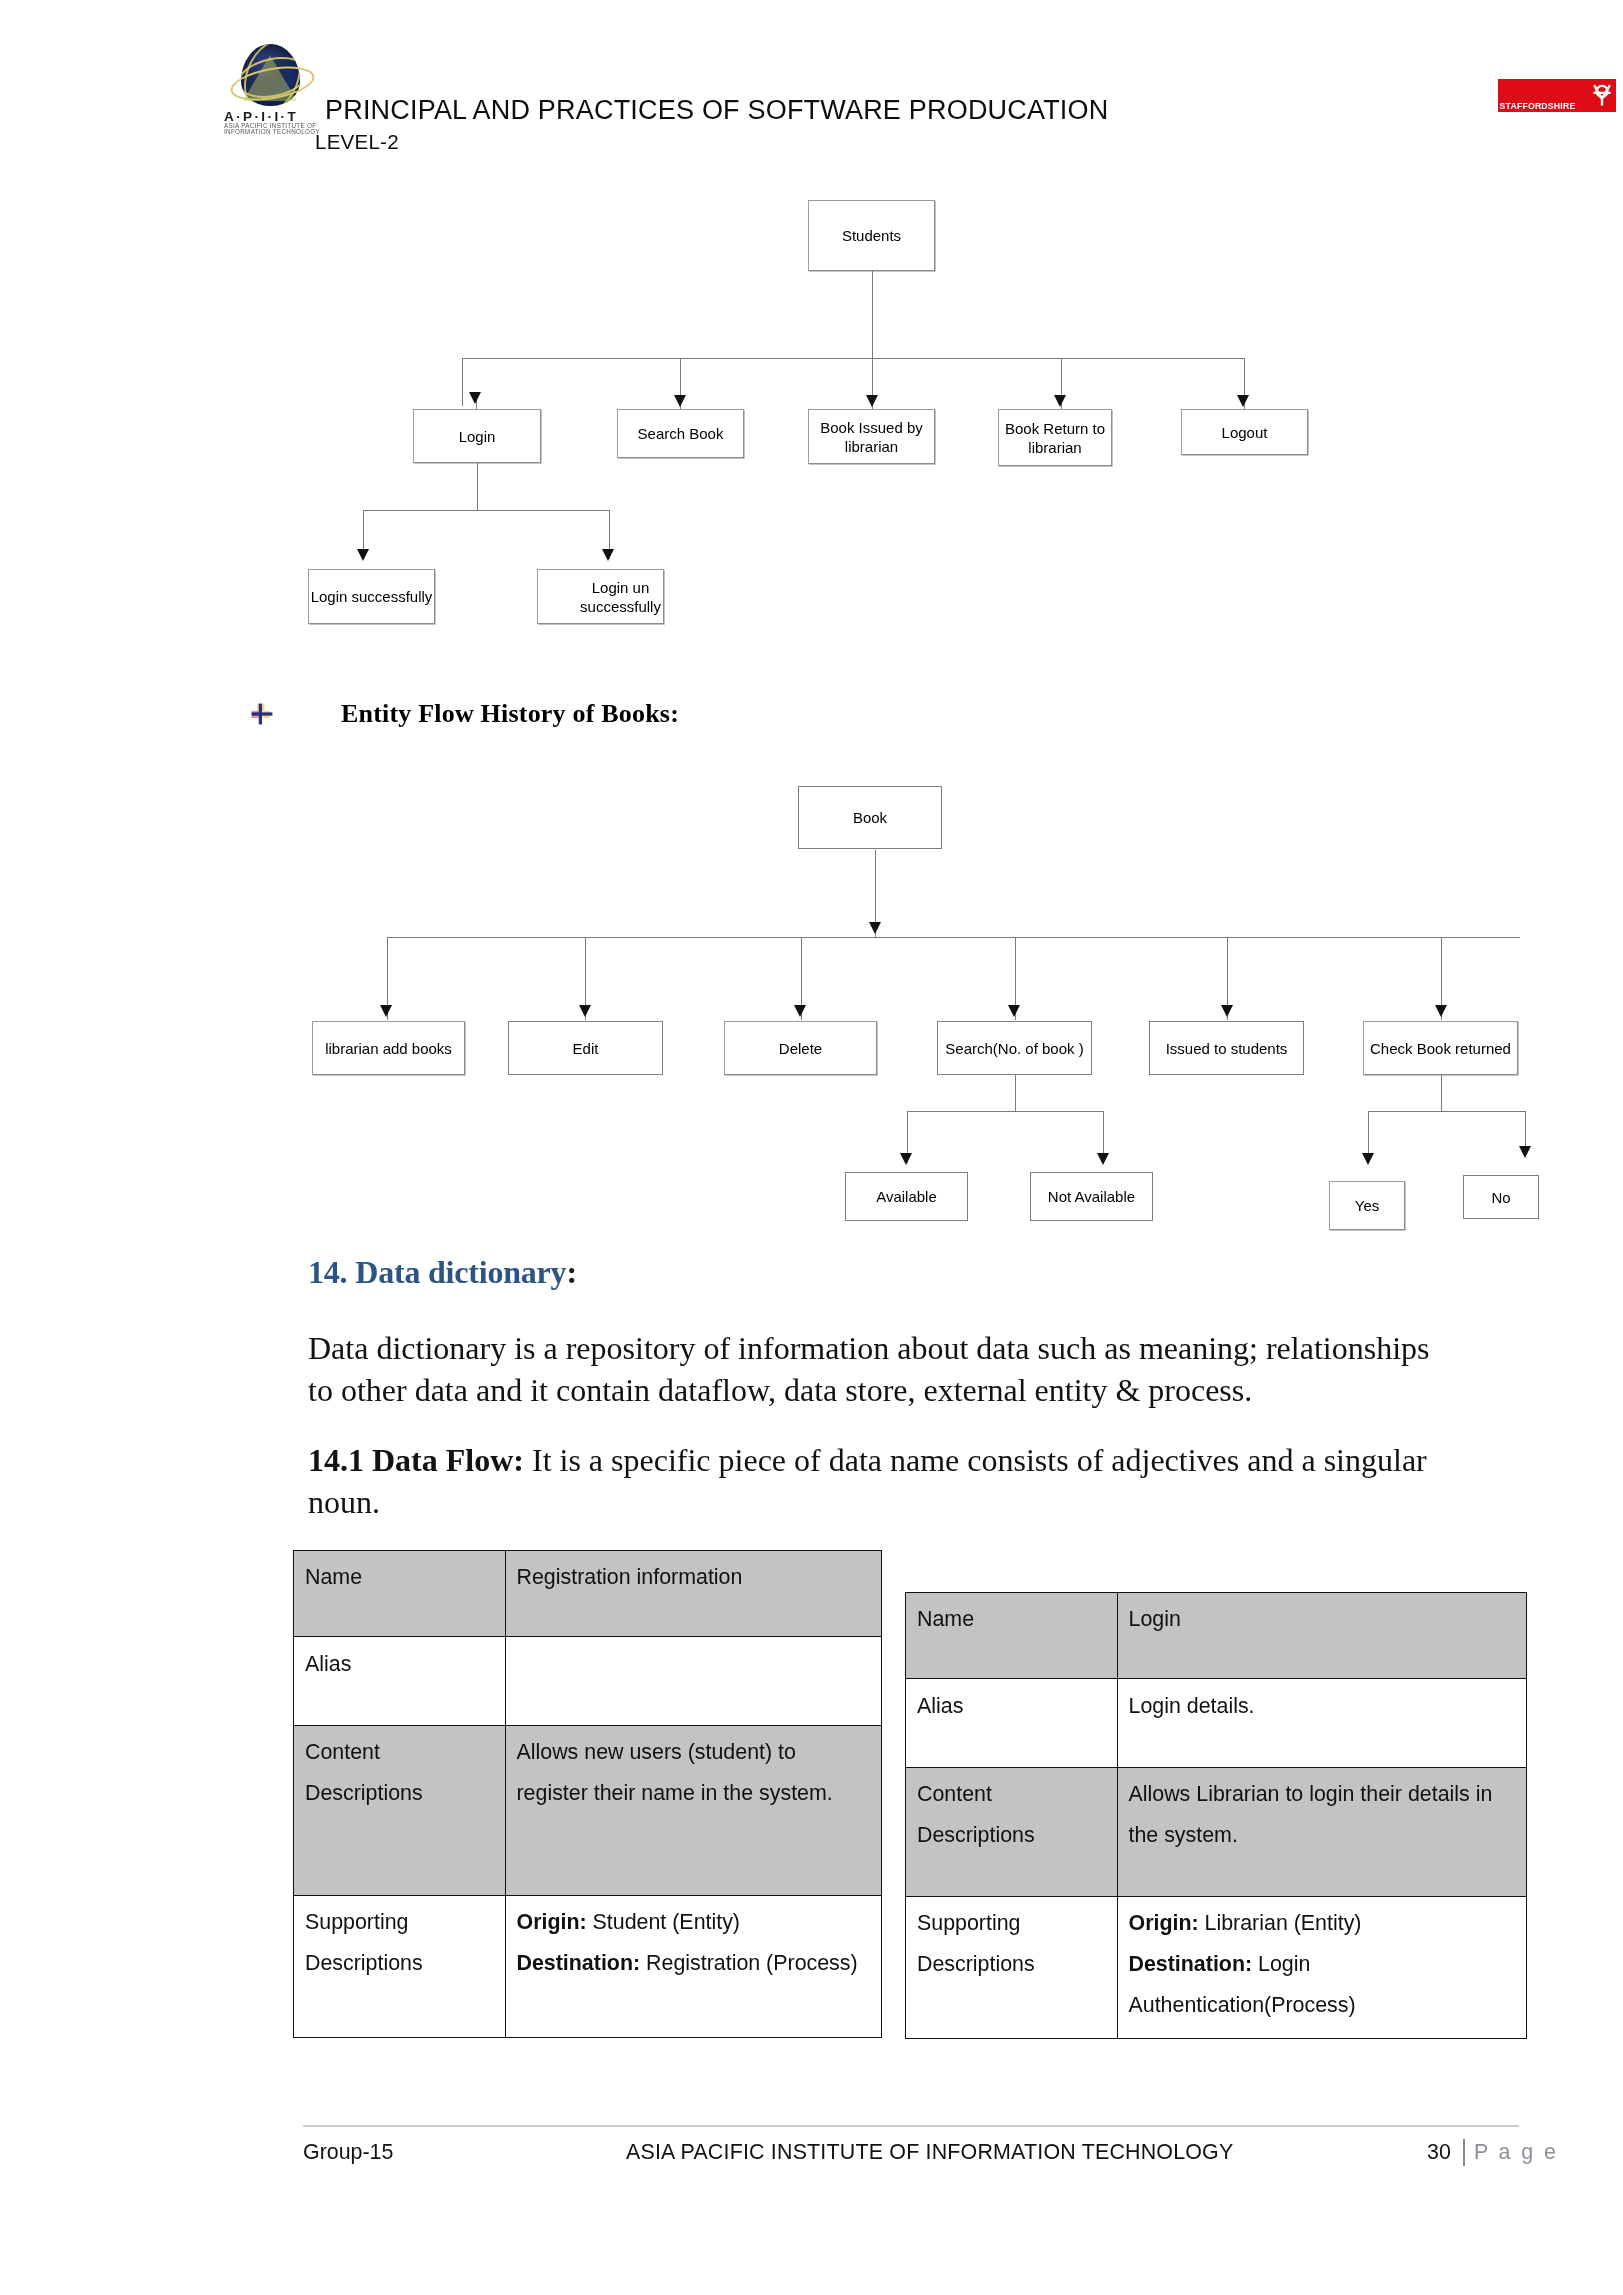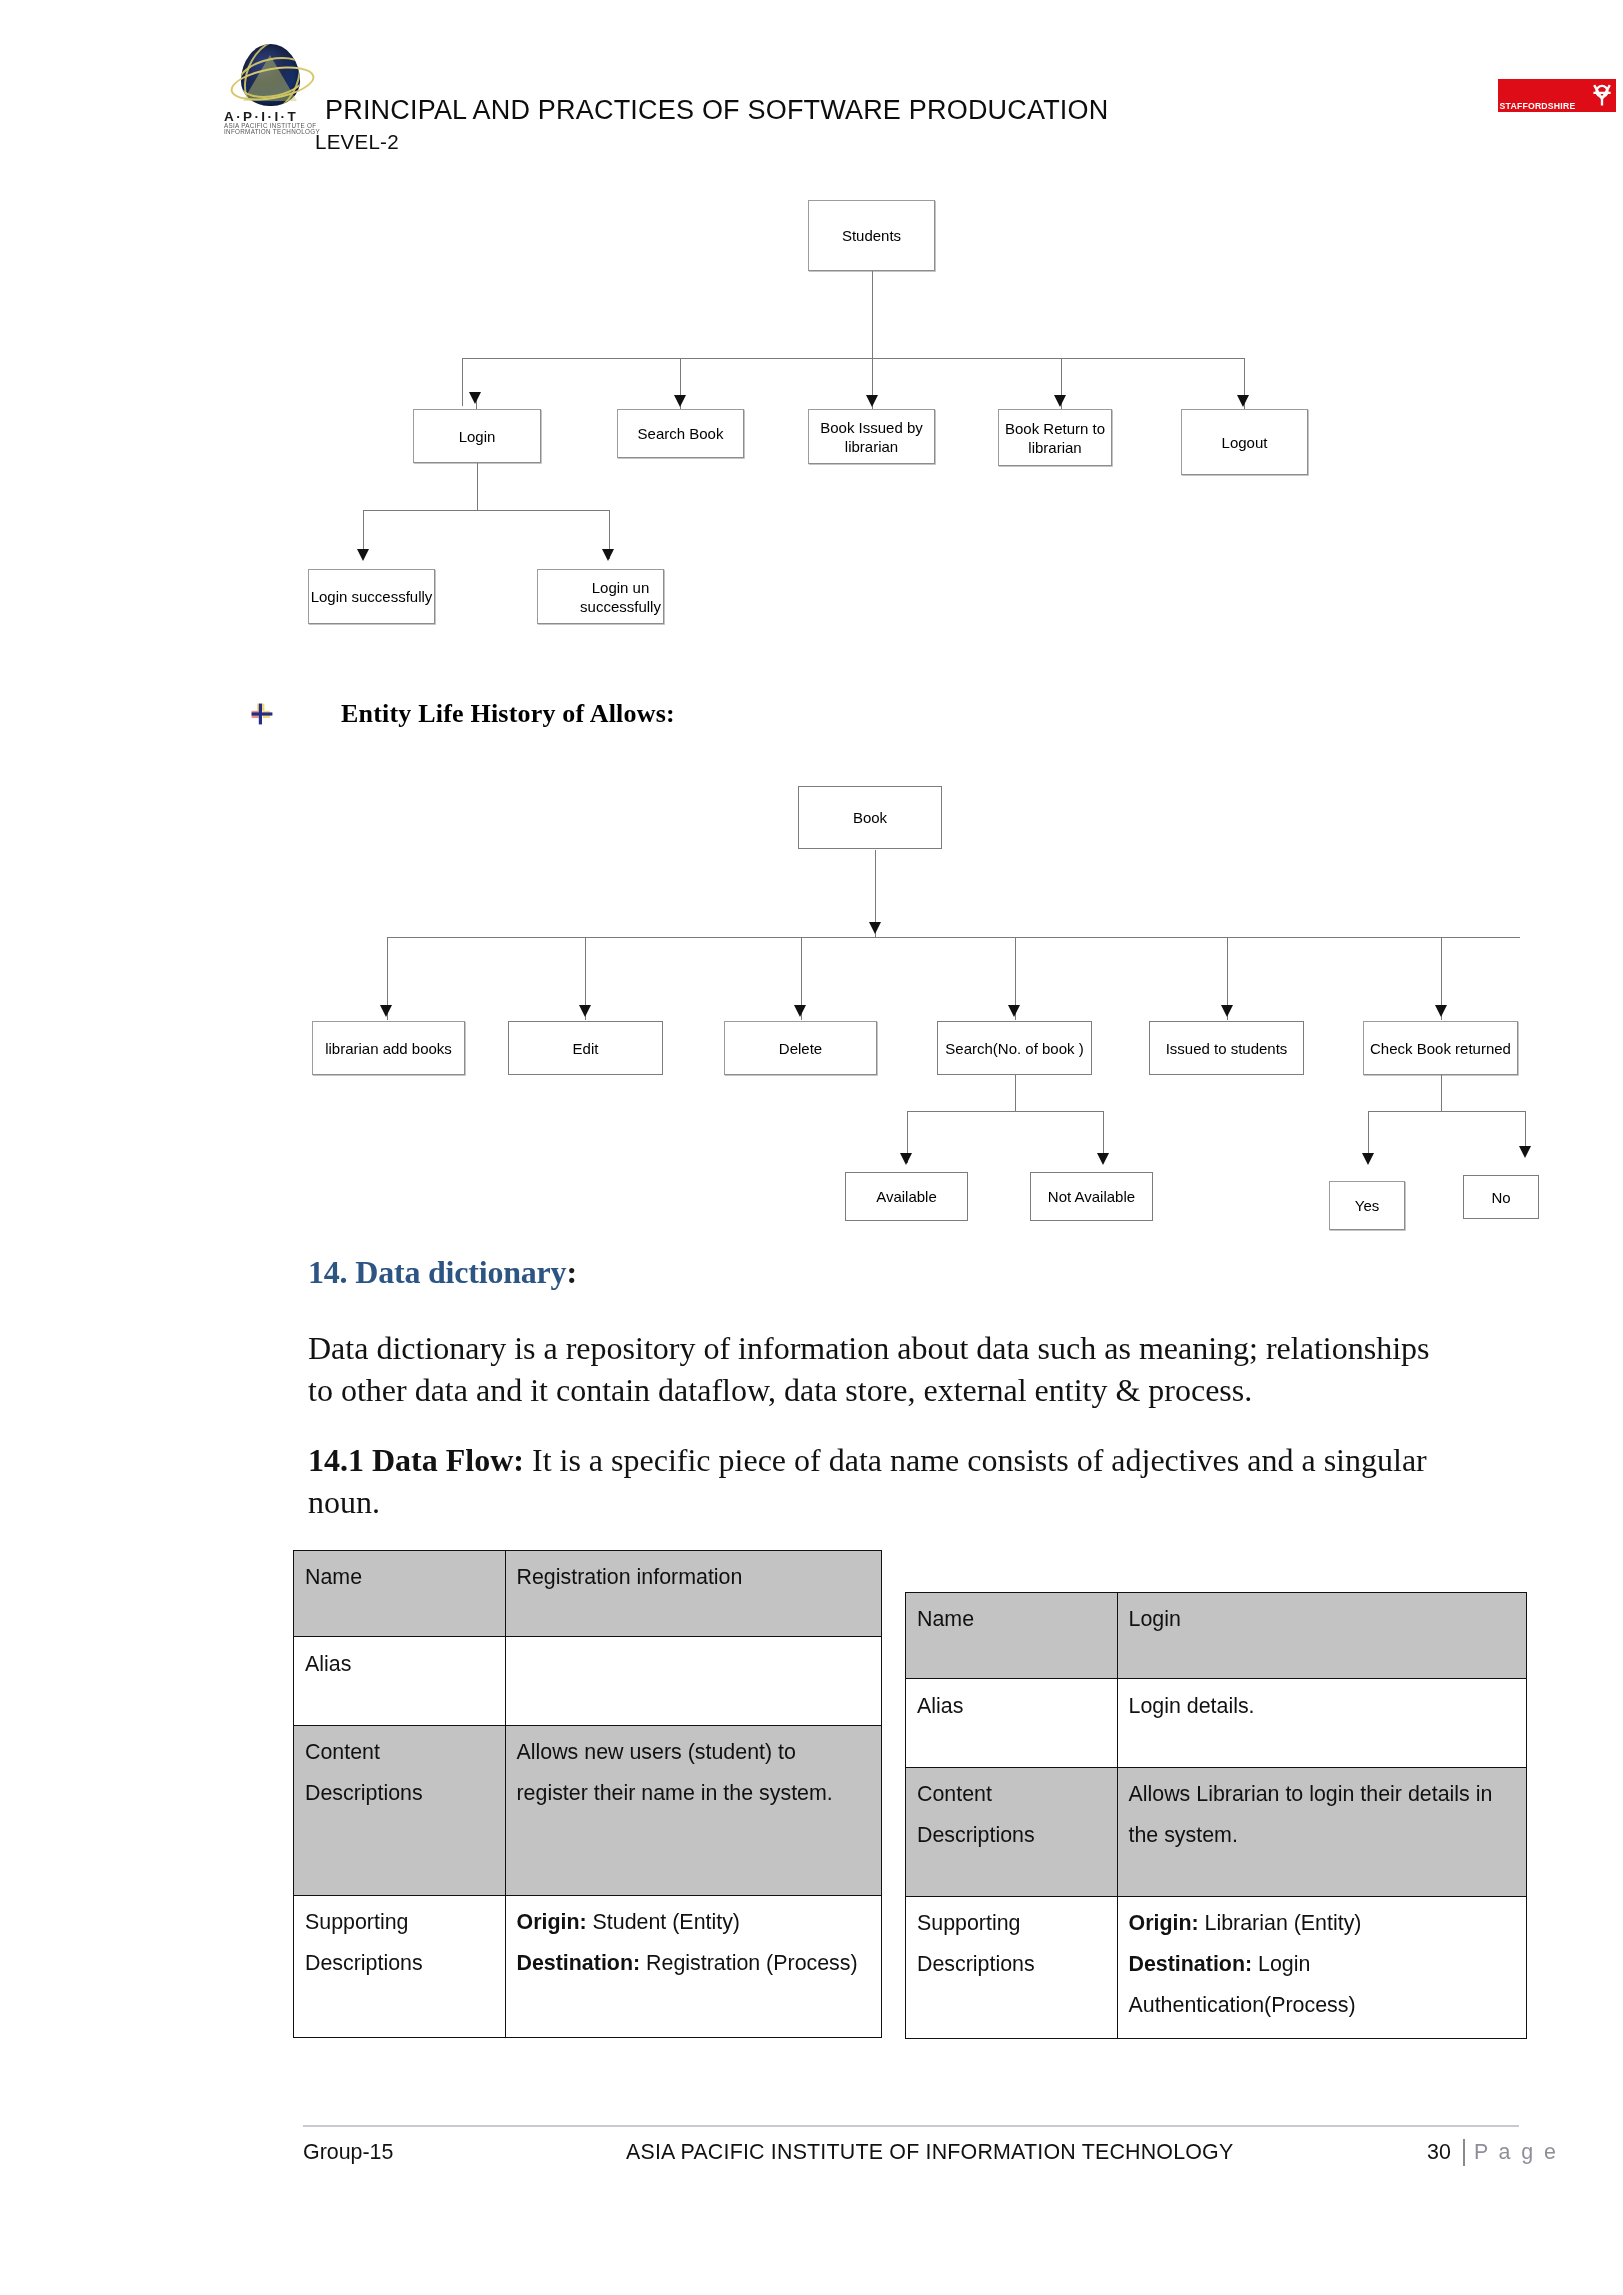--- a/index.html
+++ b/index.html
@@ -134,21 +134,21 @@
     <div class="vline" style="left:1061px;top:358px;height:52px;"></div>
     <div class="arrow" style="left:1054px;top:395px;"></div>
 
     <div class="vline" style="left:1244px;top:358px;height:52px;"></div>
     <div class="arrow" style="left:1237px;top:395px;"></div>
 
     <div class="dbox" style="left:413px;top:409px;width:128px;height:54px;">Login</div>
     <div class="dbox" style="left:617px;top:409px;width:127px;height:49px;">Search Book</div>
     <div class="dbox" style="left:808px;top:409px;width:127px;height:55px;">Book Issued by librarian</div>
     <div class="dbox" style="left:998px;top:409px;width:114px;height:57px;">Book Return to librarian</div>
-    <div class="dbox" style="left:1181px;top:409px;width:127px;height:66px;">Logout</div>
+    <div class="dbox" style="left:1181px;top:409px;width:127px;height:46px;">Logout</div>
 
     <div class="vline" style="left:477px;top:463px;height:48px;"></div>
     <div class="hline" style="left:363px;top:510px;width:246px;"></div>
     <div class="vline" style="left:363px;top:510px;height:49px;"></div>
     <div class="arrow" style="left:357px;top:549px;"></div>
     <div class="vline" style="left:609px;top:510px;height:49px;"></div>
     <div class="arrow" style="left:602px;top:549px;"></div>
 
     <div class="dbox" style="left:308px;top:569px;width:127px;height:55px;">Login successfully</div>
     <div class="dbox" style="left:537px;top:569px;width:127px;height:55px;padding-left:40px;">Login un successfully</div>
@@ -156,21 +156,21 @@
 
   <div class="bullet-mark" style="left:250px;top:702px;">
     <svg width="24" height="24" viewBox="0 0 30 30">
       <rect x="9" y="2" width="9" height="9" fill="#f3d77e"></rect>
       <rect x="2" y="11" width="9" height="9" fill="#e9918c"></rect>
       <rect x="16" y="11" width="9" height="9" fill="#f3d77e"></rect>
       <rect x="11" y="2" width="4" height="26" fill="#242f84"></rect>
       <rect x="2" y="13" width="26" height="4" fill="#242f84"></rect>
     </svg>
   </div>
-  <div class="bullet-heading" style="left:341px;top:699px;">Entity Life History of Allows:</div>
+  <div class="bullet-heading" style="left:341px;top:699px;">Entity Flow History of Books:</div>
 
   <div>
 
     <div class="dbox thin" style="left:798px;top:786px;width:144px;height:63px;">Book</div>
 
     <div class="vline" style="left:875px;top:850px;height:87px;"></div>
     <div class="arrow" style="left:869px;top:922px;"></div>
     <div class="hline" style="left:387px;top:937px;width:1133px;"></div>
 
     <div class="vline" style="left:387px;top:937px;height:83px;"></div>

